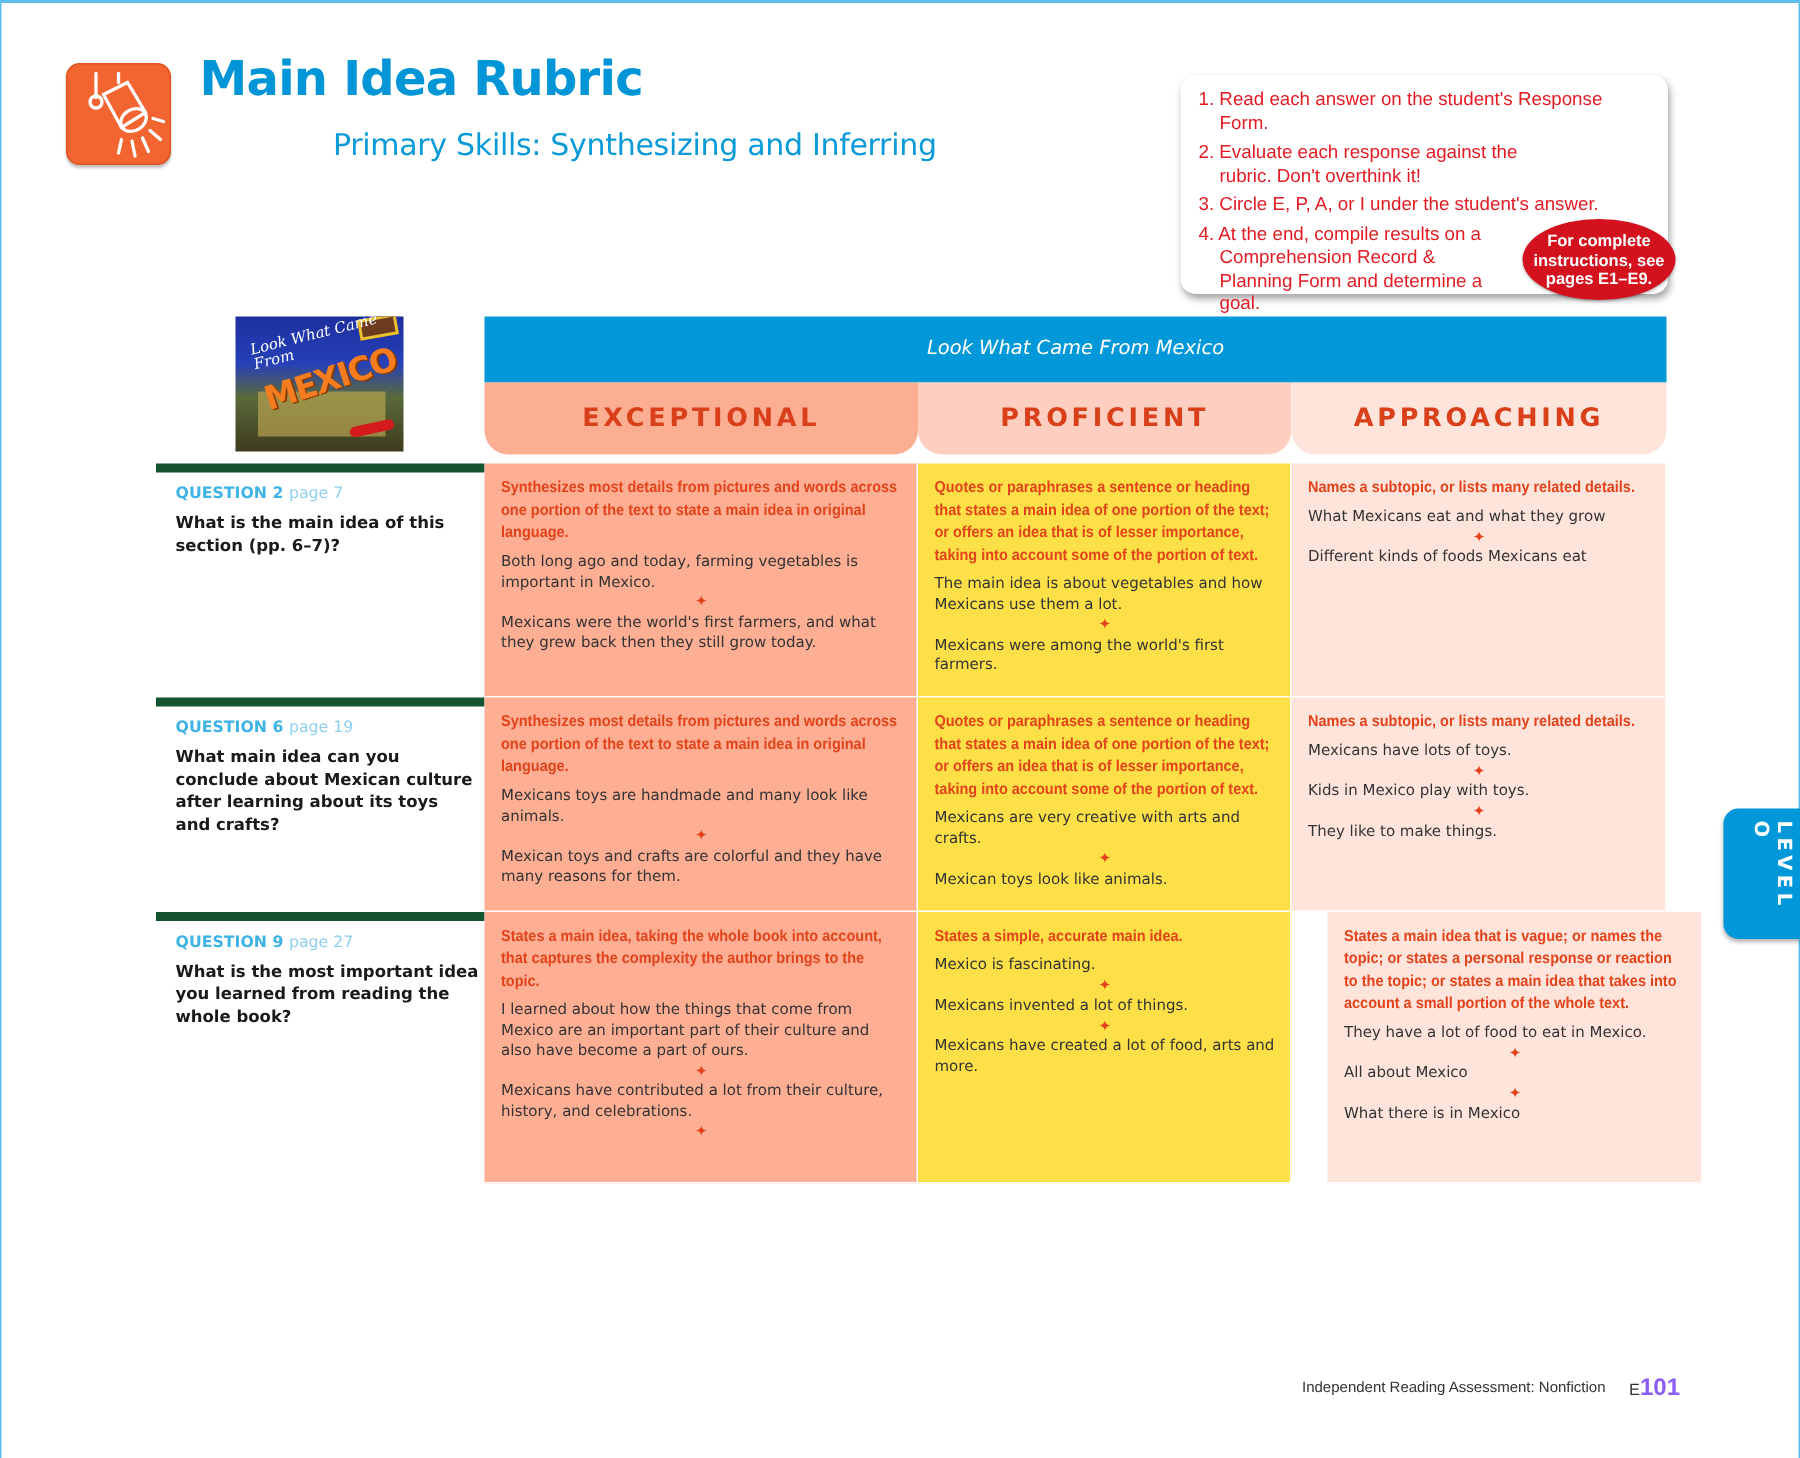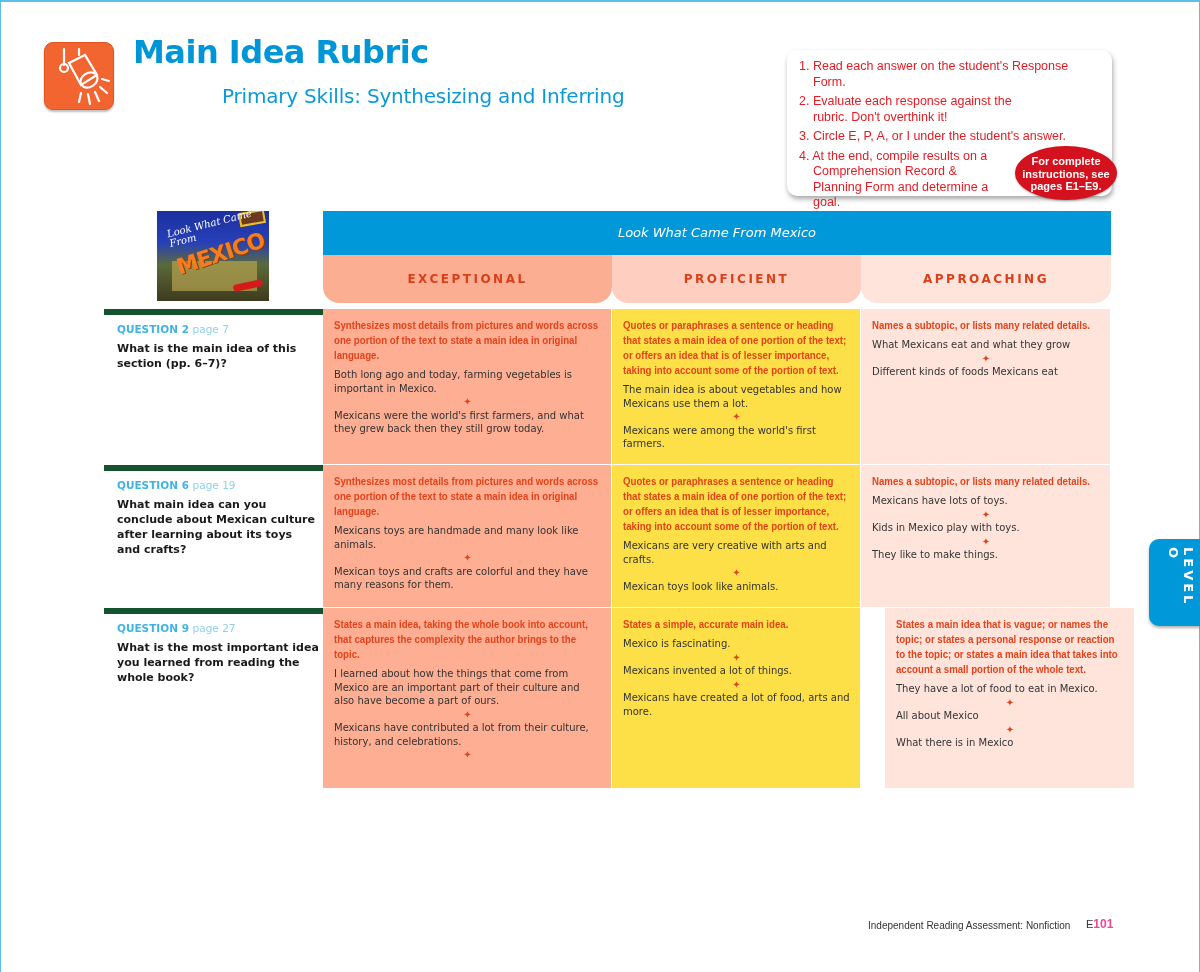--- a/index.html
+++ b/index.html
@@ -20,21 +20,21 @@
 
   .book-cover { position: absolute; left: 157px; top: 211px; width: 112px; height: 90px; background: linear-gradient(180deg, #1c2f9e 0%, #2740b8 35%, #5a6a3a 60%, #3e3a1e 100%); overflow: hidden; }
   .book-cover .cov-title1 { position: absolute; left: 10px; top: 6px; color: #fff; font-family: "DejaVu Serif", serif; font-style: italic; font-size: 10px; line-height: 10px; transform: rotate(-14deg); }
   .book-cover .cov-mexico { position: absolute; left: 18px; top: 30px; color: #f57d1f; font-family: "DejaVu Sans", sans-serif; font-weight: bold; font-size: 22px; transform: rotate(-18deg); text-shadow: 1px 1px 0 #8a3a00; letter-spacing: -1px; }
   .book-cover .cov-choc { position: absolute; right: 4px; top: 0; width: 26px; height: 14px; background: #6b3a1f; border: 2px solid #e8c030; transform: rotate(-10deg); }
   .book-cover .cov-bldg { position: absolute; left: 15px; top: 50px; width: 85px; height: 30px; background: #b7a250; opacity: 0.7; }
   .book-cover .cov-pepper { position: absolute; right: 6px; bottom: 12px; width: 30px; height: 7px; background: #d41a1a; border-radius: 6px; transform: rotate(-12deg); }
 
   .book-band { position: absolute; left: 323px; top: 211px; width: 788px; height: 44px; background: #0098d8; color: #fff; font-family: "DejaVu Sans", sans-serif; font-style: italic; font-size: 13px; text-align: center; line-height: 44px; }
 
-  .col-head { position: absolute; top: 255px; height: 48px; font-family: "DejaVu Sans", sans-serif; font-weight: bold; font-size: 12px; letter-spacing: 2.5px; color: #d9401a; text-align: center; line-height: 48px; border-radius: 0 0 16px 16px; }
+  .col-head { position: absolute; top: 255px; height: 48px; font-family: "DejaVu Sans", sans-serif; font-weight: bold; font-size: 17px; letter-spacing: 2.5px; color: #d9401a; text-align: center; line-height: 48px; border-radius: 0 0 16px 16px; }
   .ch-exc { left: 323px; width: 289px; background: #fcae93; }
   .ch-pro { left: 612px; width: 249px; background: #fecfc0; }
   .ch-app { left: 861px; width: 250px; background: #ffe4dc; }
 
   .q-cell { position: absolute; left: 104px; width: 219px; border-top: 6px solid #14532d; padding: 8px 4px 0 13px; }
   .q-label { font-family: "DejaVu Sans", sans-serif; font-weight: bold; font-size: 10.5px; color: #3fb3e5; }
   .q-page { font-weight: normal; color: #8fd0ef; }
   .q-text { font-family: "DejaVu Sans", sans-serif; font-weight: bold; font-size: 11px; line-height: 15px; color: #1a1a1a; margin-top: 6px; }
 
   .r-cell { position: absolute; padding: 9px 10px 0 11px; border-right: 1px solid #fff; border-bottom: 1px solid #fff; }
@@ -44,21 +44,21 @@
   .crit { font-family: "Liberation Sans", sans-serif; font-weight: bold; font-size: 10.5px; line-height: 15px; color: #e3431b; transform: scaleX(0.92); transform-origin: left top; width: 108%; }
   .ex-list { margin-top: 5px; }
   .ex-item { font-family: "DejaVu Sans", sans-serif; font-size: 10px; line-height: 13.5px; color: #333; }
   .sep { text-align: center; color: #e3431b; font-size: 10px; line-height: 13.5px; height: 13.5px; }
 
   .level-tab { position: absolute; left: 1149px; top: 539px; width: 51px; height: 87px; background: #0098d8; border-radius: 10px 0 0 10px; box-shadow: 0 2px 3px rgba(0,0,0,0.3); }
   .level-tab span { position: absolute; left: 17px; top: 8px; writing-mode: vertical-rl; color: #fff; font-family: "DejaVu Sans", sans-serif; font-weight: bold; font-size: 13px; letter-spacing: 3px; }
 
   .footer { position: absolute; top: 920px; left: 868px; font-family: "Liberation Sans", sans-serif; font-size: 10px; color: #333; }
   .footer-page { position: absolute; top: 917px; left: 1086px; font-family: "Liberation Sans", sans-serif; font-size: 11px; color: #333; }
-  .footer-page b { font-size: 12px; color: #ec4899; }
+  .footer-page b { font-size: 16px; color: #8b5cf6; }
 </style>
 </head>
 <body>
 
 <div class="page-frame"></div>
 
 <div class="logo-icon">
   <svg width="70" height="68" viewBox="0 0 70 68">
     <g fill="none" stroke="#fff" stroke-width="2.2" stroke-linecap="round">
       <line x1="19" y1="6" x2="19" y2="22"></line>

